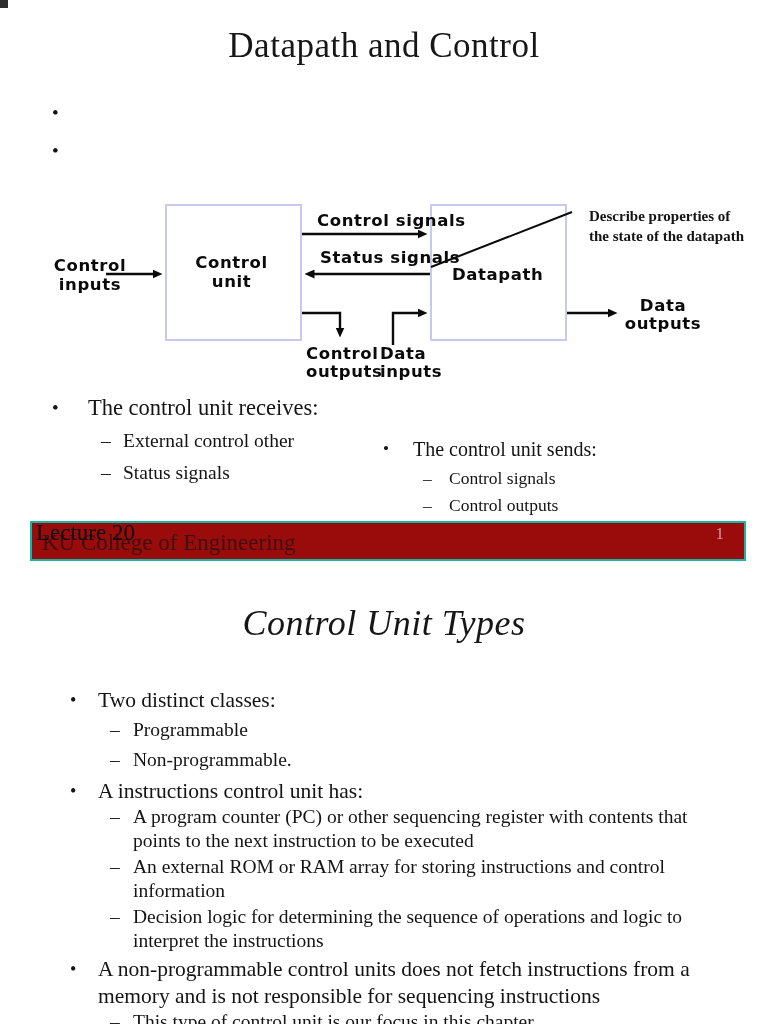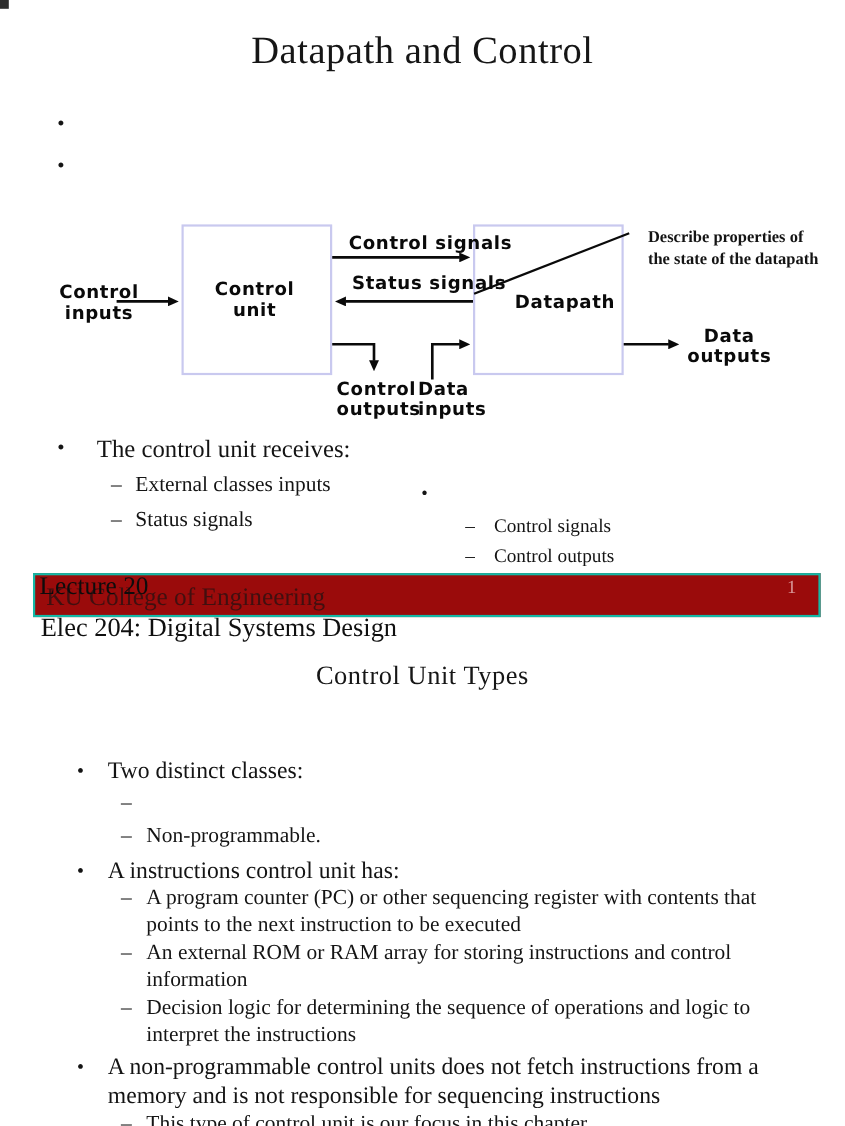--- a/index.html
+++ b/index.html
@@ -7,40 +7,40 @@
         font-family:"Liberation Serif",serif;color:#141414;}
 
   .abs{position:absolute;}
 
   
   #corner{left:0;top:0;width:8px;height:8px;background:#2e2e2e;}
 
   
   .slide-title{left:0;width:768px;text-align:center;letter-spacing:0.5px;color:#161616;}
   #s1-title{top:26px;font-size:35px;}
-  #s2-title{top:602px;font-size:24px;}
+  #s2-title{top:602px;font-size:36px;font-style:italic;}
 
   
   .brow{display:flex;align-items:flex-start;}
   .bglyph{flex:0 0 auto;text-align:left;}
   .btext{white-space:pre-line;}
 
   
   #s1-bullets{top:99px;left:52px;width:616px;}
   #s1-bullets .brow{font-size:22.5px;line-height:28px;margin-bottom:10px;}
   #s1-bullets .bglyph{width:36px;font-size:19px;}
 
   
   .dbox{border:2px solid #c9c9ef;background:#ffffff;}
   #box-control-unit{left:165px;top:204px;width:133px;height:133px;}
   #box-datapath{left:430px;top:204px;width:133px;height:133px;}
   .dlabel{font-family:"DejaVu Sans",sans-serif;font-weight:700;font-size:16.5px;
           letter-spacing:0.6px;color:#0a0a0a;line-height:17.5px;white-space:pre-line;}
   #lbl-control-unit{left:165px;top:253px;width:133px;text-align:center;line-height:19px;}
-  #lbl-datapath{left:468px;top:266px;}
+  #lbl-datapath{left:452px;top:266px;}
   #lbl-control-signals{left:317px;top:212px;}
   #lbl-status-signals{left:320px;top:249px;}
   #lbl-control-inputs{left:40px;top:256px;width:100px;text-align:center;line-height:19px;}
   #lbl-control-outputs{left:306px;top:345px;}
   #lbl-data-inputs{left:380px;top:345px;}
   #lbl-data-outputs{left:622px;top:297px;width:82px;text-align:center;}
   #lbl-note{left:574px;top:207px;width:190px;font-size:15px;font-weight:600;
             line-height:19.5px;white-space:pre-line;font-family:"Liberation Serif",serif;margin-left:15px;}
 
   #diagram-arrows{left:0;top:0;width:768px;height:1024px;pointer-events:none;}
@@ -128,58 +128,59 @@
     </g>
   </svg>
 
   <div id="receives" class="abs">
     <div class="brow head">
       <span class="bglyph">•</span>
       <span class="btext">The control unit receives:</span>
     </div>
     <div class="brow sub">
       <span class="bglyph">–</span>
-      <span class="btext">External classes inputs</span>
+      <span class="btext">External control other</span>
     </div>
     <div class="brow sub">
       <span class="bglyph">–</span>
       <span class="btext">Status signals</span>
     </div>
   </div>
 
   <div id="sends" class="abs">
     <div class="brow head">
       <span class="bglyph">•</span>
+      <span class="btext">The control unit sends:</span>
     </div>
     <div class="brow sub">
       <span class="bglyph">–</span>
       <span class="btext">Control signals</span>
     </div>
     <div class="brow sub">
       <span class="bglyph">–</span>
       <span class="btext">Control outputs</span>
     </div>
   </div>
 
   <div id="banner" class="abs" style="background-color: rgb(154, 11, 11);">
     <div id="college">KU College of Engineering</div>
     <div id="pagenum">1</div>
   </div>
   <div id="lecture" class="abs">Lecture 20</div>
-  <div id="course" class="abs">Elec 204: Digital Systems Design</div>
 
   <div id="s2-title" class="abs slide-title">Control Unit Types</div>
 
   <div id="s2-list" class="abs">
     <div class="brow lvl1" style="margin-bottom:4px">
       <span class="bglyph">•</span>
       <span class="btext">Two distinct classes:</span>
     </div>
     <div class="brow lvl2" style="margin-bottom:6px">
       <span class="bglyph">–</span>
+      <span class="btext">Programmable</span>
     </div>
     <div class="brow lvl2" style="margin-bottom:6px">
       <span class="bglyph">–</span>
       <span class="btext">Non-programmable.</span>
     </div>
     <div class="brow lvl1" style="margin-bottom:0px">
       <span class="bglyph">•</span>
       <span class="btext">A instructions control unit has:</span>
     </div>
     <div class="brow lvl2" style="margin-bottom:2px">

